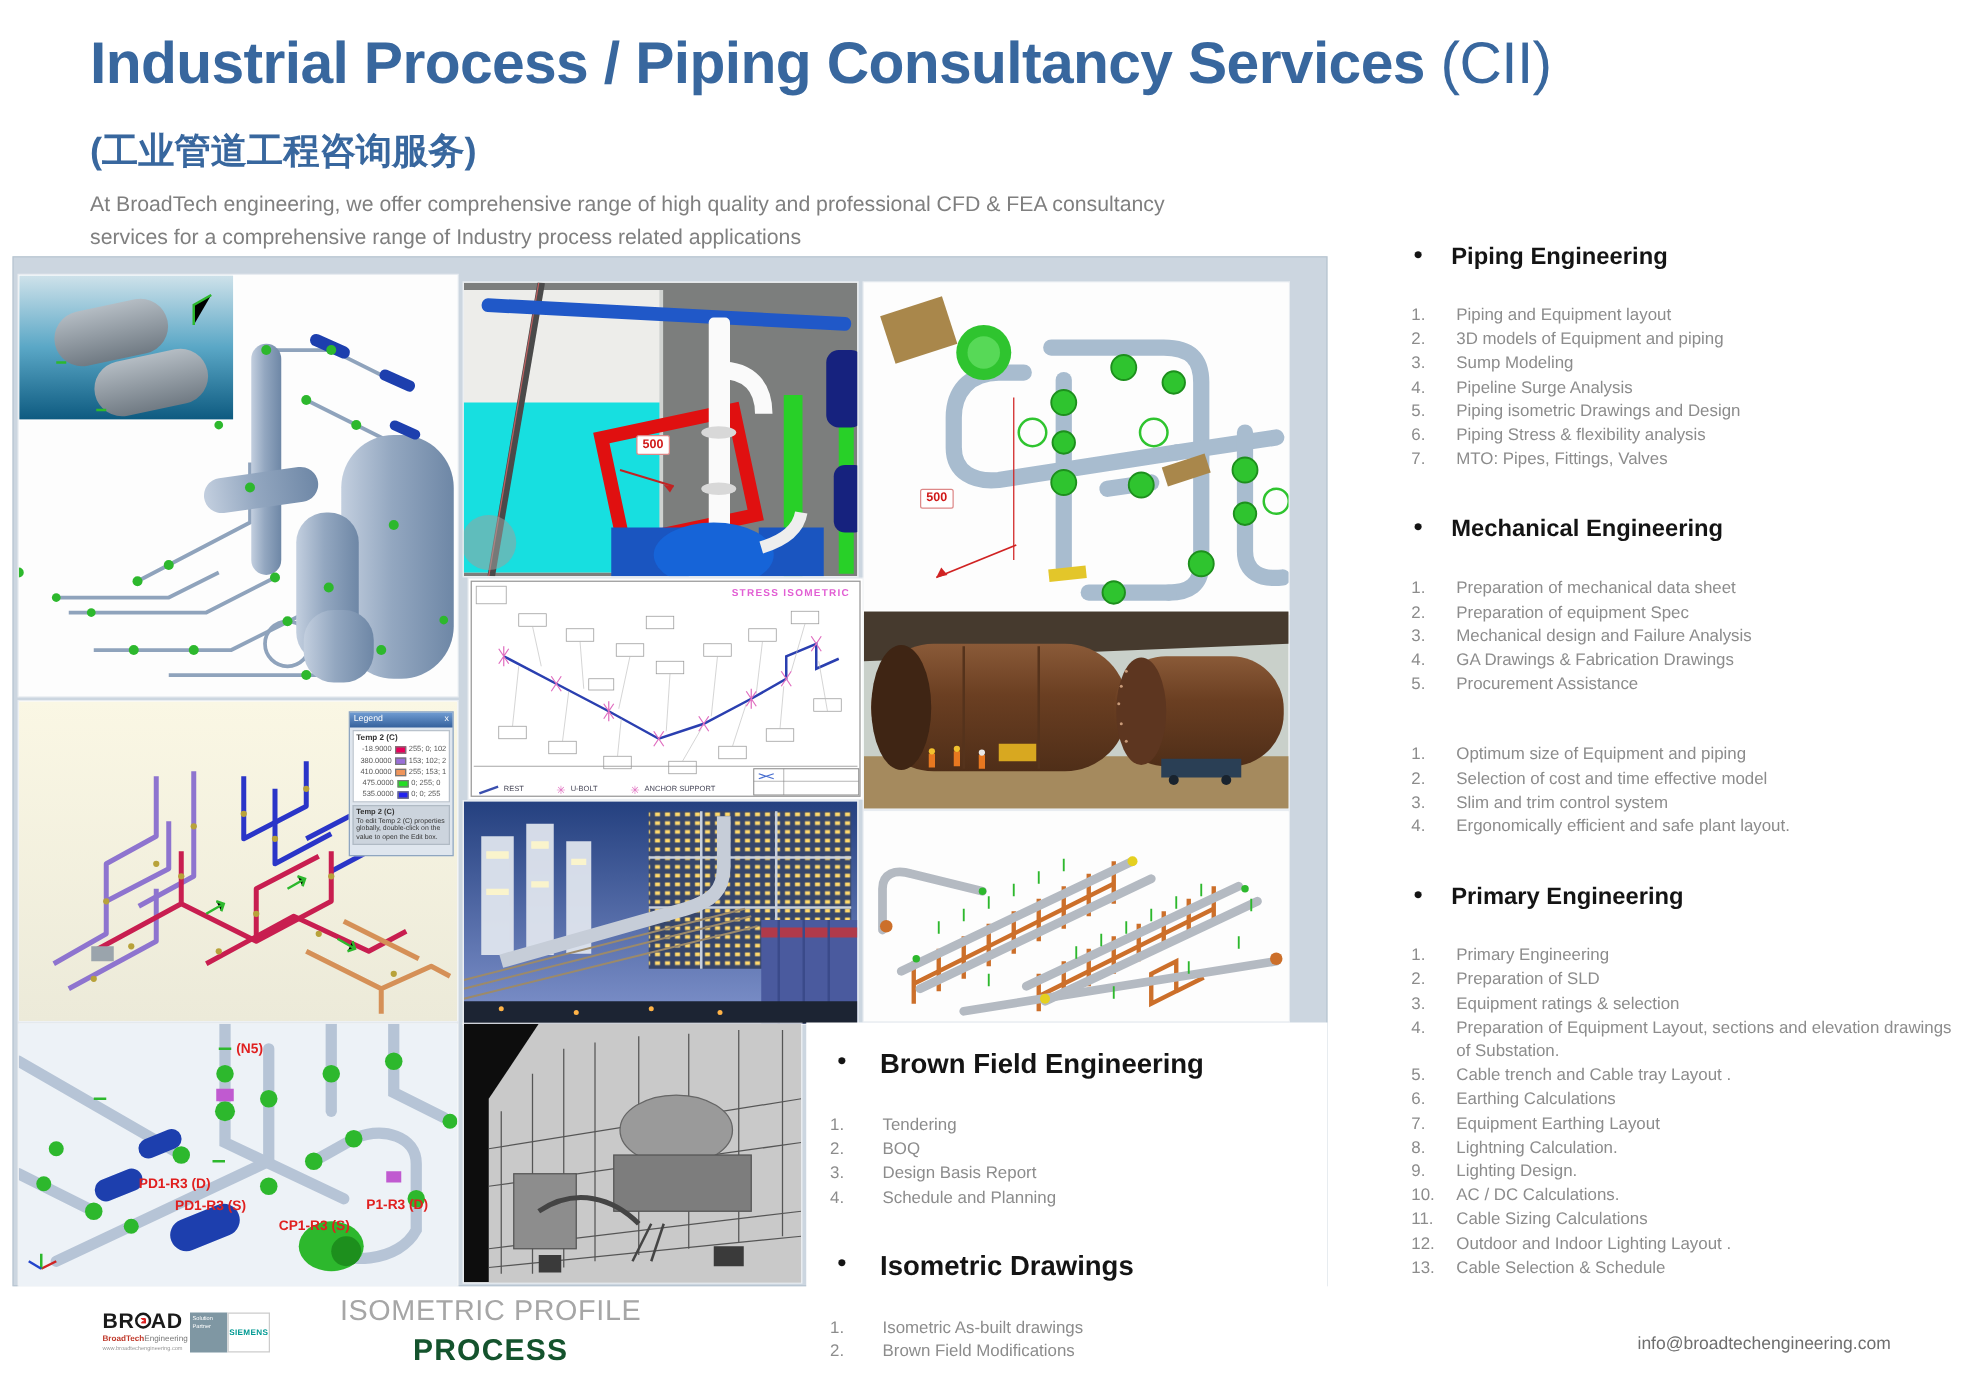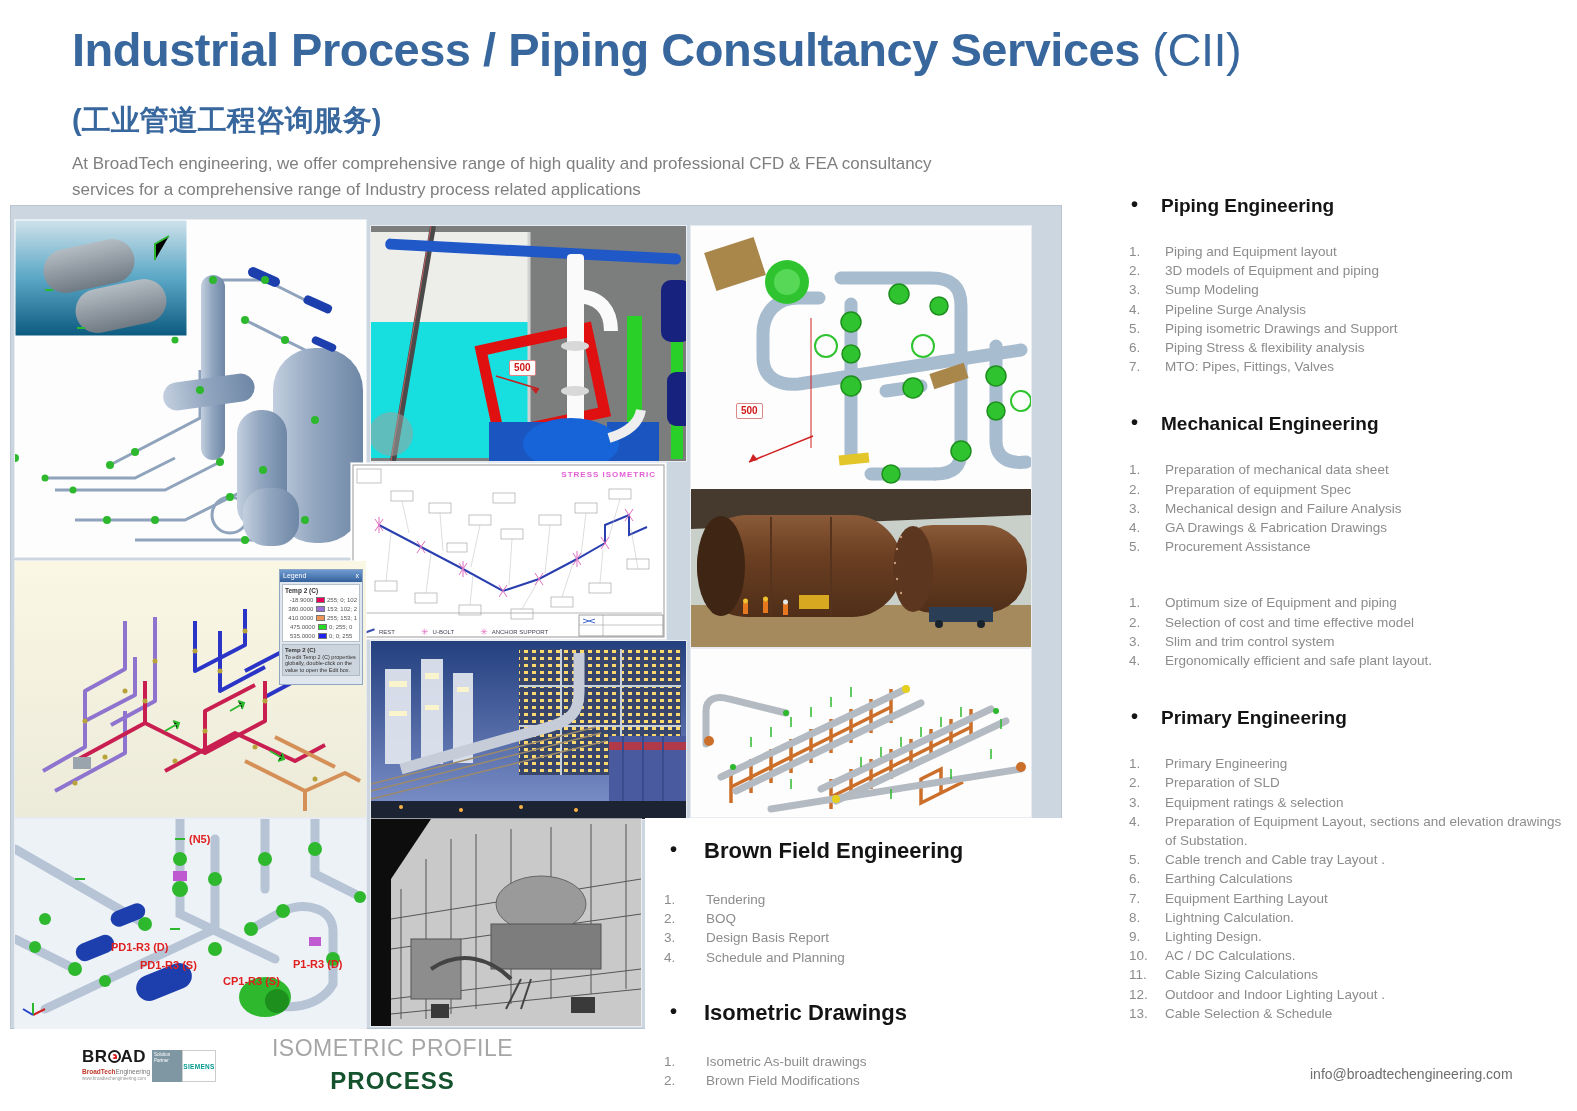--- a/index.html
+++ b/index.html
@@ -14,21 +14,21 @@
   .hdr h2 { font-size:29px; font-weight:bold; color:#38679e; margin-top:24px; }
   .hdr .desc { margin-top:10px; font-size:17px; color:#7f7f7f; line-height:26px; }
 
   
   .panel { position:absolute; left:10px; top:205px; width:1052px; height:824px;
            background:#ccd6e0; border:1px solid #b9c6d2; }
   .tile { position:absolute; overflow:hidden; background:#fff; box-shadow:0 0 0 1px rgba(255,255,255,.55); }
   .tile svg { display:block; }
   .ovl { position:absolute; }
   .dimlabel { background:#fff; border:1px solid #d88; color:#d01818; font-size:10px; line-height:14px;
-              padding:0 4px; border-radius:2px; font-weight:bold;margin-top:12px; }
+              padding:0 4px; border-radius:2px; font-weight:bold; }
   .redlbl { color:#e02020; font-size:11px; font-weight:bold; white-space:nowrap; }
   .pinktitle { color:#e25fd4; font-size:8px; font-weight:bold; letter-spacing:1px; }
 
   
   .legendbox { position:absolute; right:3px; top:8px; width:84px; height:116px; background:#dfe6ee;
                border:1px solid #8fa6c0; font-size:6px; color:#333; }
   .legendbox .bar { height:12px; background:linear-gradient(#6f9bd2,#35619c); color:#fff;
                     font-size:7px; line-height:12px; padding:0 3px; display:flex; justify-content:space-between; }
   .legendbox .inner { margin:2px; background:#fff; border:1px solid #b9c2cc; padding:2px 2px 1px; }
   .legendbox .fieldname { font-weight:bold; font-size:6.5px; margin-bottom:1px; }
@@ -259,21 +259,21 @@
         <g transform="rotate(-18 258 150)">
             <rect x="240" y="142" width="36" height="16" fill="#a9874b"></rect>
           </g>
         <line x1="120" y1="92" x2="120" y2="222" stroke="#d02222" stroke-width="1"></line>
         <line x1="58" y1="236" x2="122" y2="210" stroke="#d02222" stroke-width="1.5"></line>
         <path d="M58,236 l9,-2 l-5,-6 z" fill="#d02222"></path>
       </svg>
       <div class="ovl dimlabel" style="left:45px;top:165px;">500</div>
     </div>
 
-    <div class="tile" style="left:340px;top:257px;width:315px;height:176px;">
+    <div class="tile" style="left:364px;top:257px;width:315px;height:176px;">
       <svg width="315" height="176" viewBox="0 0 315 176">
         <rect width="315" height="176" fill="#ffffff"></rect>
         <rect x="2" y="2" width="311" height="172" fill="none" stroke="#999" stroke-width="1"></rect>
         <rect x="6" y="6" width="24" height="14" fill="none" stroke="#aaa" stroke-width=".7"></rect>
         <polyline points="28,62 70,84 112,106 152,128 188,116 226,96 254,80 254,62 278,52 278,72 296,64" fill="none" stroke="#2a3fb0" stroke-width="2"></polyline>
         <g stroke="#e070c0" stroke-width="1">
           <path d="M24,56 l8,12 M32,56 l-8,12 M28,54 l0,16"></path>
           <path d="M66,78 l8,12 M74,78 l-8,12"></path>
           <path d="M108,100 l8,12 M116,100 l-8,12 M112,98 l0,16"></path>
           <path d="M148,122 l8,12 M156,122 l-8,12"></path>
@@ -652,21 +652,21 @@
   <div class="white-patch"></div>
 
   <aside class="rcol">
     <div class="sec">
       <h3>Piping Engineering</h3>
       <ol class="num-list">
           <li>Piping and  Equipment layout</li>
           <li>3D models of Equipment and piping</li>
           <li>Sump Modeling</li>
           <li>Pipeline Surge Analysis</li>
-          <li>Piping isometric Drawings and Support</li>
+          <li>Piping isometric Drawings and Design</li>
           <li>Piping Stress &amp; flexibility  analysis</li>
           <li>MTO: Pipes, Fittings, Valves</li>
         </ol>
     </div>
     <div class="sec">
       <h3>Mechanical Engineering</h3>
       <ol class="num-list">
           <li>Preparation of mechanical data sheet</li>
           <li>Preparation of equipment Spec</li>
           <li>Mechanical design and Failure Analysis</li>

